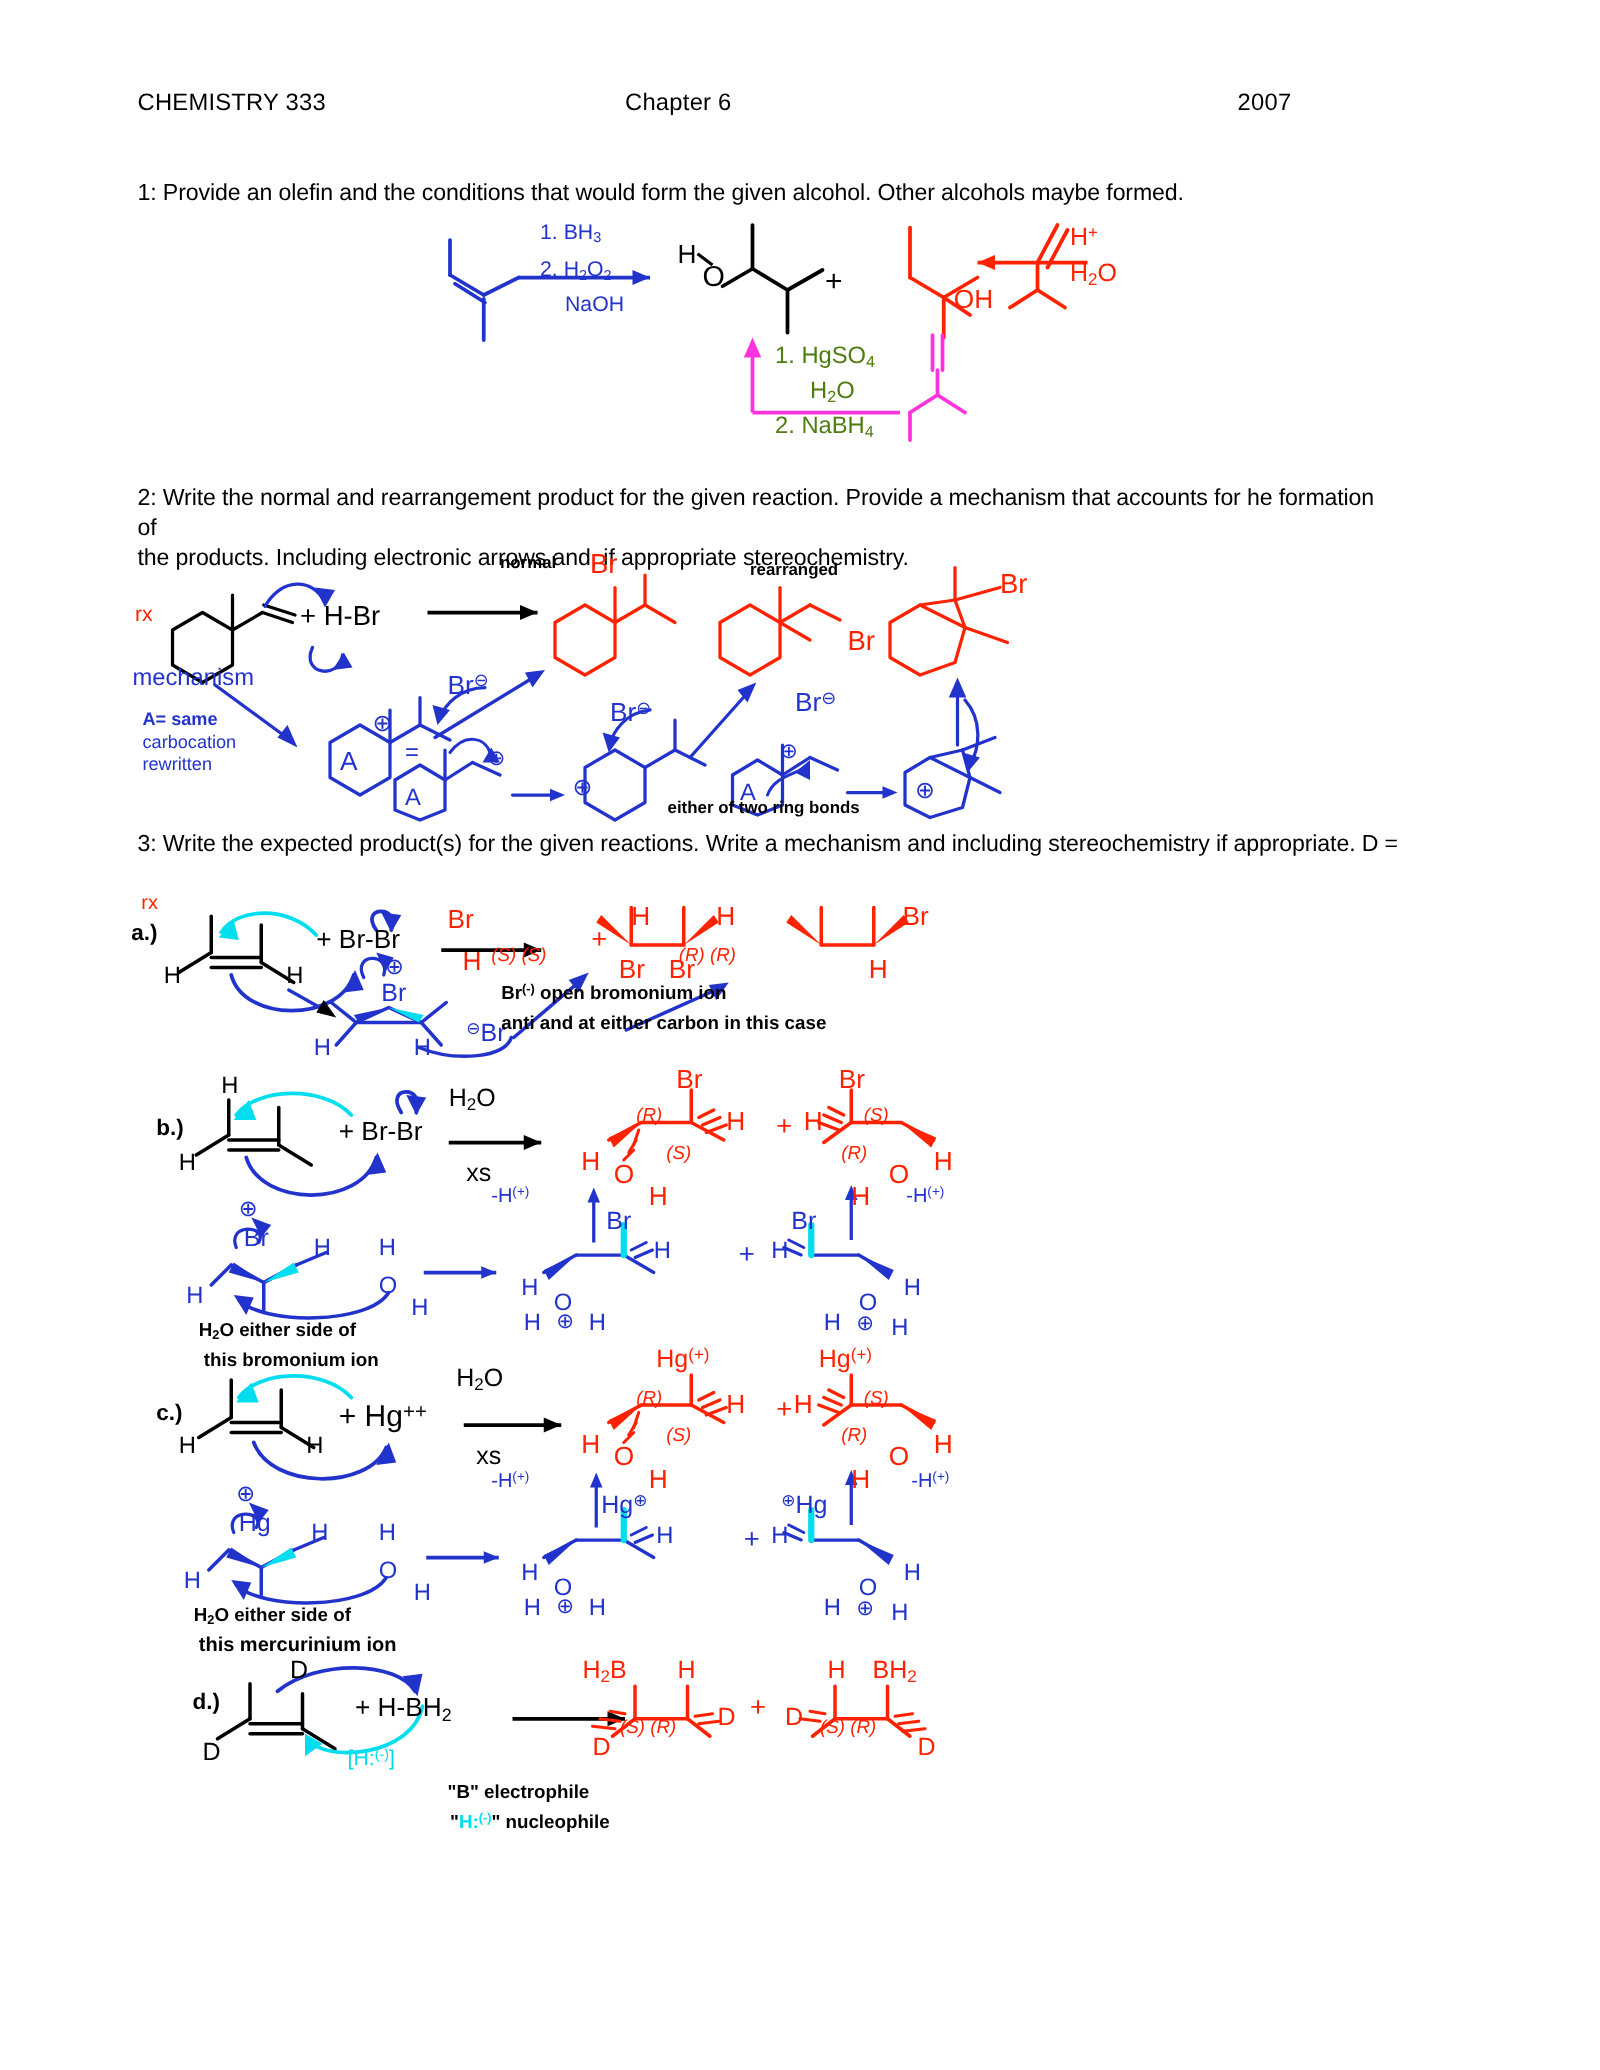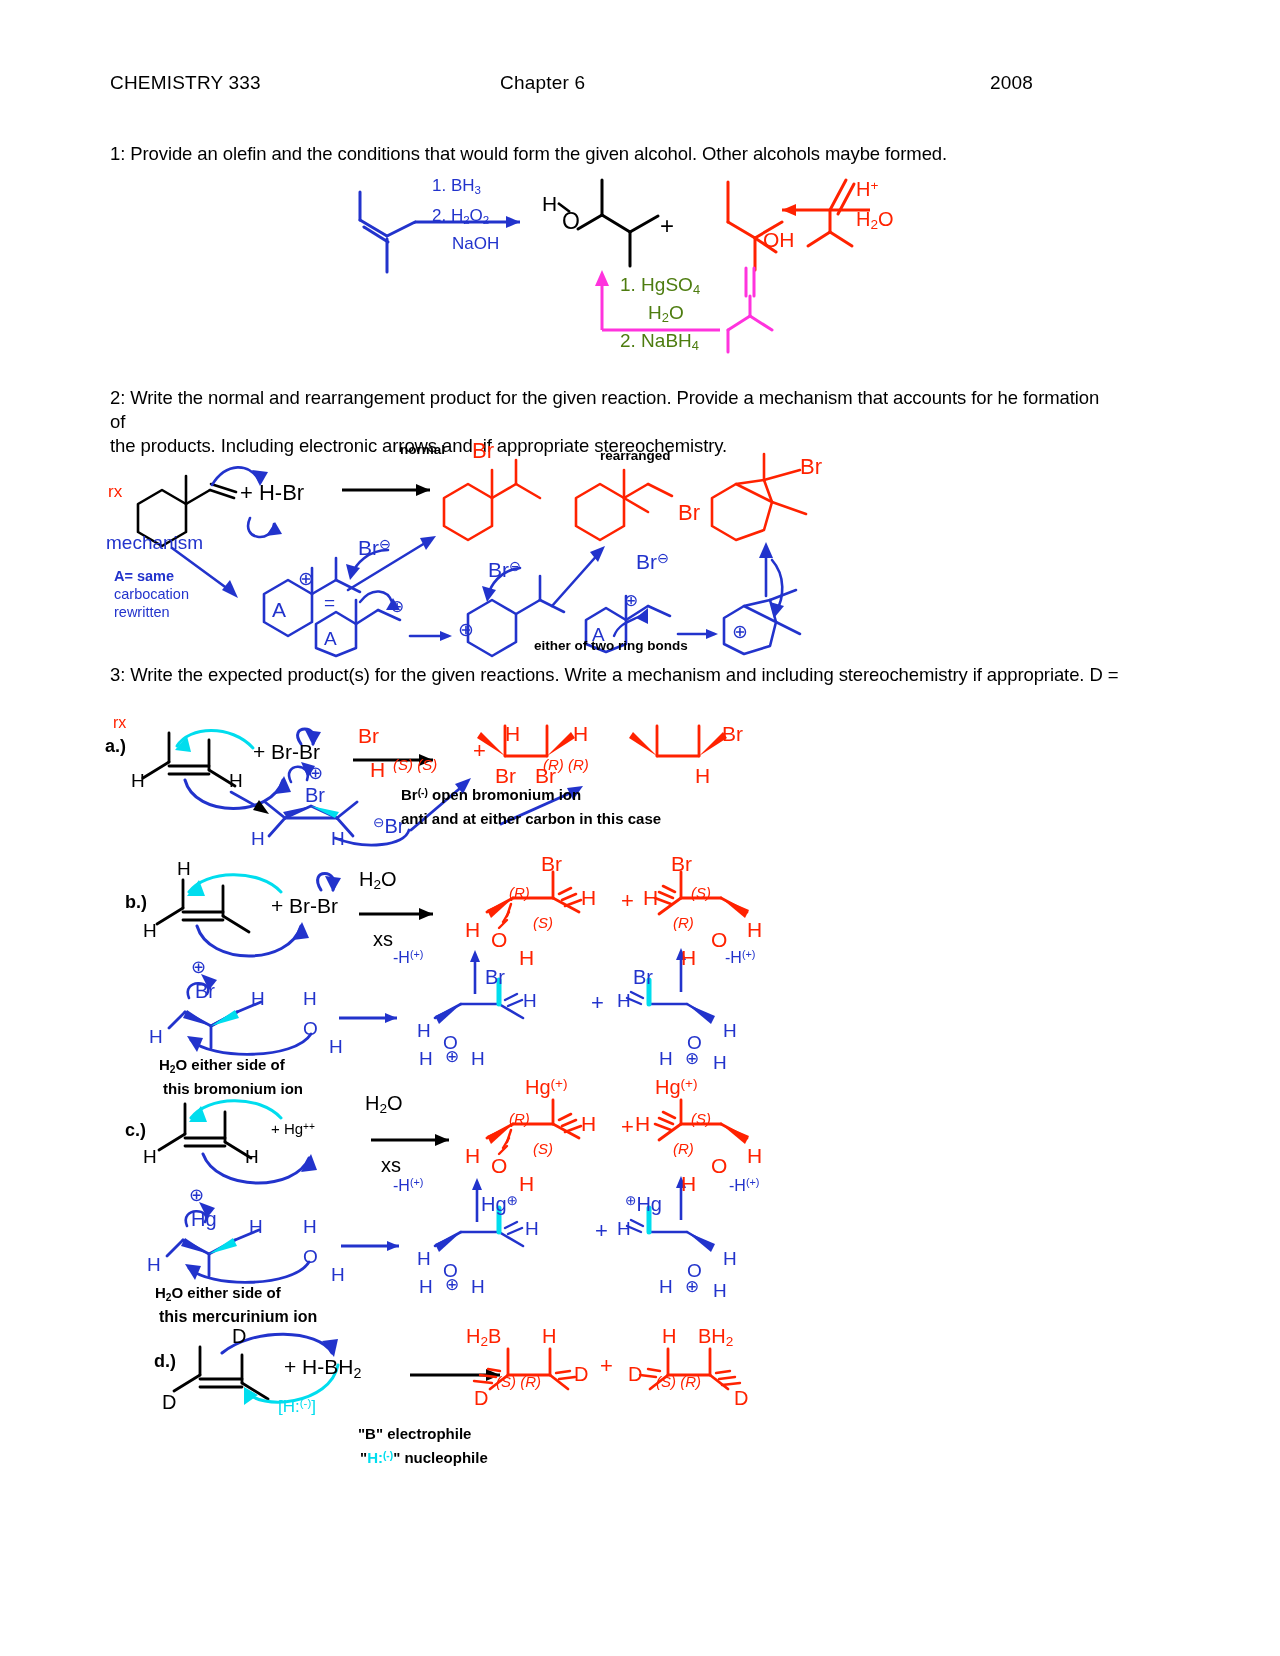--- a/index.html
+++ b/index.html
@@ -39,21 +39,21 @@
   sup { font-size:.68em; vertical-align:.42em; }
 </style>
 </head>
 <body>
 
 <div class="pg">
 
   <div class="abs" id="hdr">
     <span class="c">CHEMISTRY 333</span>
     <span class="m">Chapter 6</span>
-    <span class="y">2008</span>
+    <span class="y">2007</span>
   </div>
 
   <div class="abs q" id="q1">1: Provide an olefin and the conditions that would form the given alcohol.  Other alcohols maybe formed.</div>
 
   <div class="abs" style="top:170px; left:330px; width:560px; height:200px;">
     <svg width="560" height="200">
 
       <g stroke="#2233cc" stroke-width="3" class="s">
         <path d="M30 22 L30 50"></path>
         <path d="M30 50 L57 66"></path>
@@ -652,21 +652,21 @@
         <polygon points="352,90 347,102 357,102" fill="#2233cc"></polygon>
       </g>
       <g>
         <line x1="556" y1="132" x2="556" y2="94" stroke="#2233cc" stroke-width="2.6"></line>
         <polygon points="556,88 551,100 561,100" fill="#2233cc"></polygon>
       </g>
     </svg>
     <div class="abs lbl-b black" style="left:0px; top:32px; font-size:18px;">c.)</div>
     <div class="abs lbl black" style="left:18px; top:58px; font-size:19px;">H</div>
     <div class="abs lbl black" style="left:120px; top:58px; font-size:19px;">H</div>
-    <div class="abs lbl black" style="left:146px; top:32px; font-size:15px;">+ Hg<sup>++</sup></div>
+    <div class="abs lbl black" style="left:146px; top:32px; font-size:24px;">+ Hg<sup>++</sup></div>
     <div class="abs lbl black" style="left:240px; top:4px; font-size:20px;">H<sub>2</sub>O</div>
     <div class="abs lbl black" style="left:256px; top:66px; font-size:20px;">xs</div>
     <div class="abs lbl red" style="left:400px; top:-12px; font-size:20px;">Hg<sup>(+)</sup></div>
     <div class="abs lbl red ital" style="left:384px; top:22px; font-size:15px;">(R)</div>
     <div class="abs lbl red ital" style="left:408px; top:52px; font-size:15px;">(S)</div>
     <div class="abs lbl red" style="left:456px; top:24px; font-size:21px;">H</div>
     <div class="abs lbl red" style="left:340px; top:56px; font-size:21px;">H</div>
     <div class="abs lbl red" style="left:366px; top:66px; font-size:21px;">O</div>
     <div class="abs lbl red" style="left:394px; top:84px; font-size:21px;">H</div>
     <div class="abs lbl red" style="left:496px; top:26px; font-size:22px;">+</div>

